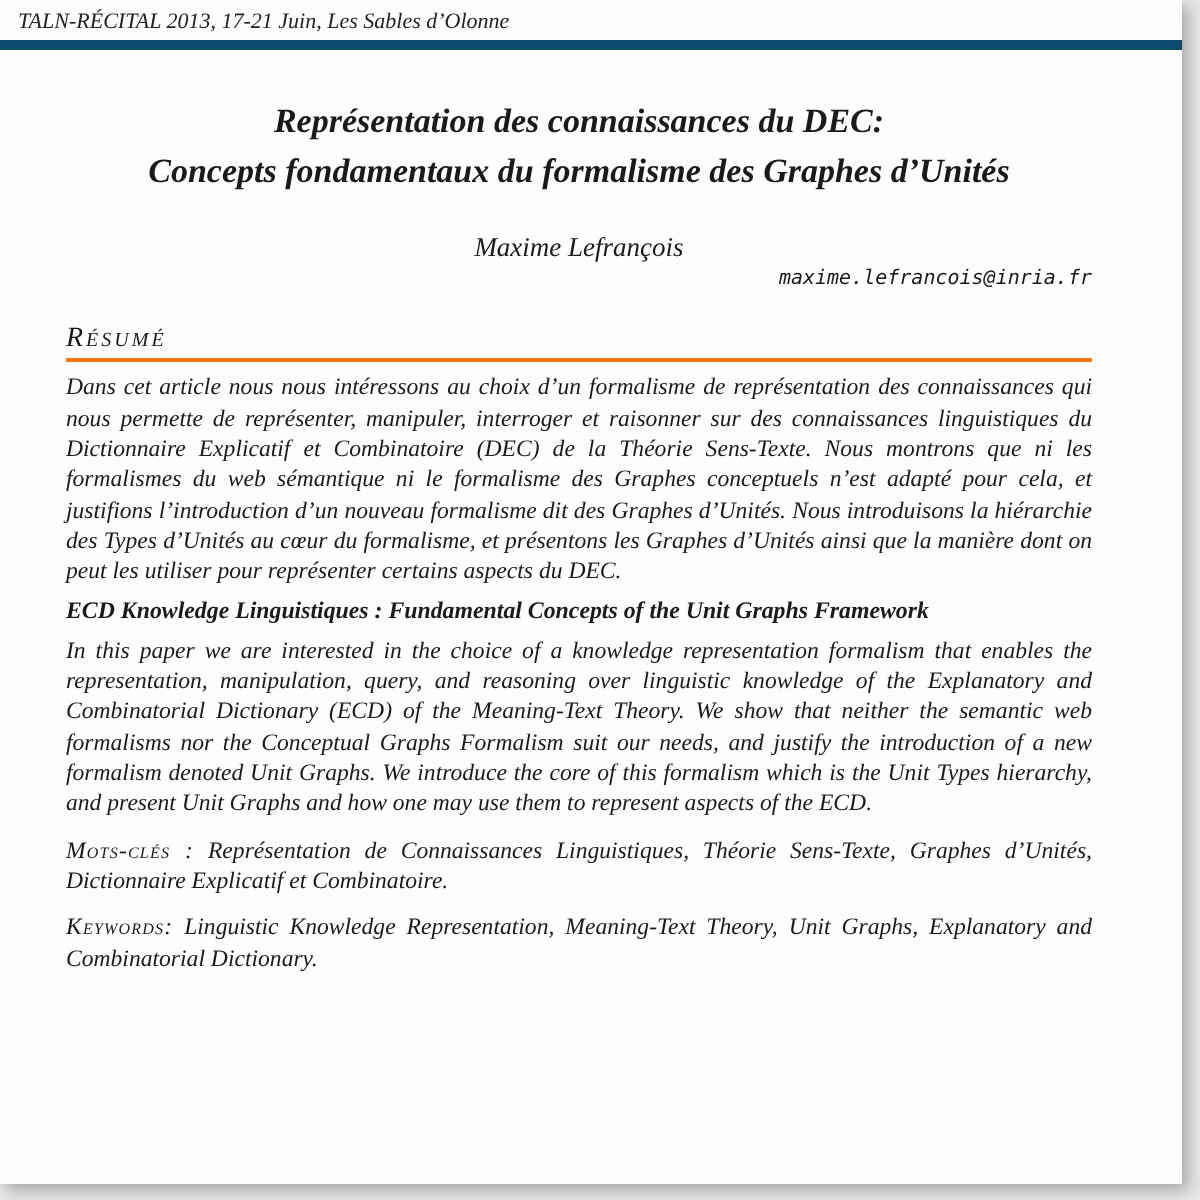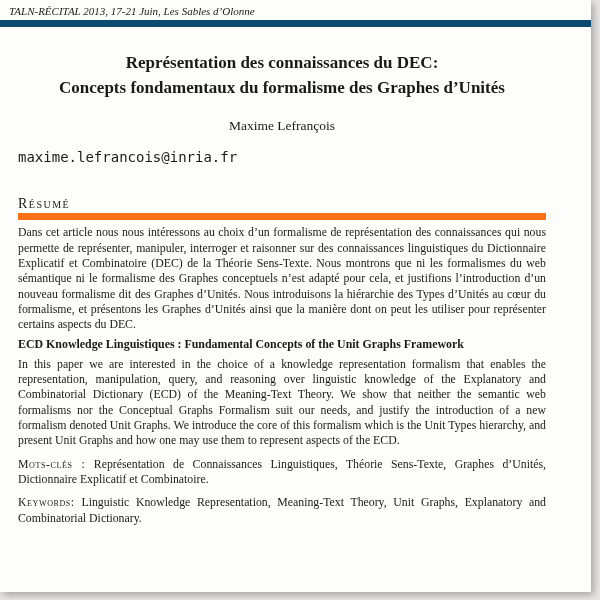--- a/index.html
+++ b/index.html
@@ -19,56 +19,57 @@
     width: 591px;
     height: 592px;
     background: #fdfdfb;
     box-shadow: 3px 3px 7px rgba(0,0,0,0.28);
     overflow: hidden;
   }
   .running-head {
     font-style: italic;
     font-size: 11px;
     padding: 5px 10px 3px 9px;
-    border-bottom: 7px solid #0c4a6e;
+    border-bottom: 5px solid #0c4a6e;
     color: #222;
   }
   .content {
-    padding: 0 45px 0 18px;
+    padding: 0 45px 0 33px;
+    font-style: italic;
   }
   .title {
     text-align: center;
     font-weight: bold;
     font-size: 17px;
     line-height: 1.45;
     margin-top: 24px;
   }
   .author {
     text-align: center;
     font-size: 13.5px;
     margin-top: 18px;
   }
   .affil {
     text-align: center;
     font-size: 11.3px;
     margin-top: 4px;
   }
   .email {
-    text-align: left;
+    text-align: right;
     font-family: "DejaVu Sans Mono", "Liberation Mono", monospace;
-    font-size: 14px;
-    margin-top: 15px;
+    font-size: 10px;
+    margin-top: 2px;
   }
   .section-head {
     font-variant: small-caps;
     font-size: 14px;
     letter-spacing: 1.5px;
-    border-bottom: 7px solid #f97316;
+    border-bottom: 2px solid #f97316;
     padding-bottom: 1px;
-    margin-top: 31px;
+    margin-top: 17px;
   }
   .para {
     font-size: 11.8px;
     line-height: 1.3;
     text-align: justify;
     margin-top: 5px;
     hyphens: auto;
   }
   .abstract-title {
     font-weight: bold;

